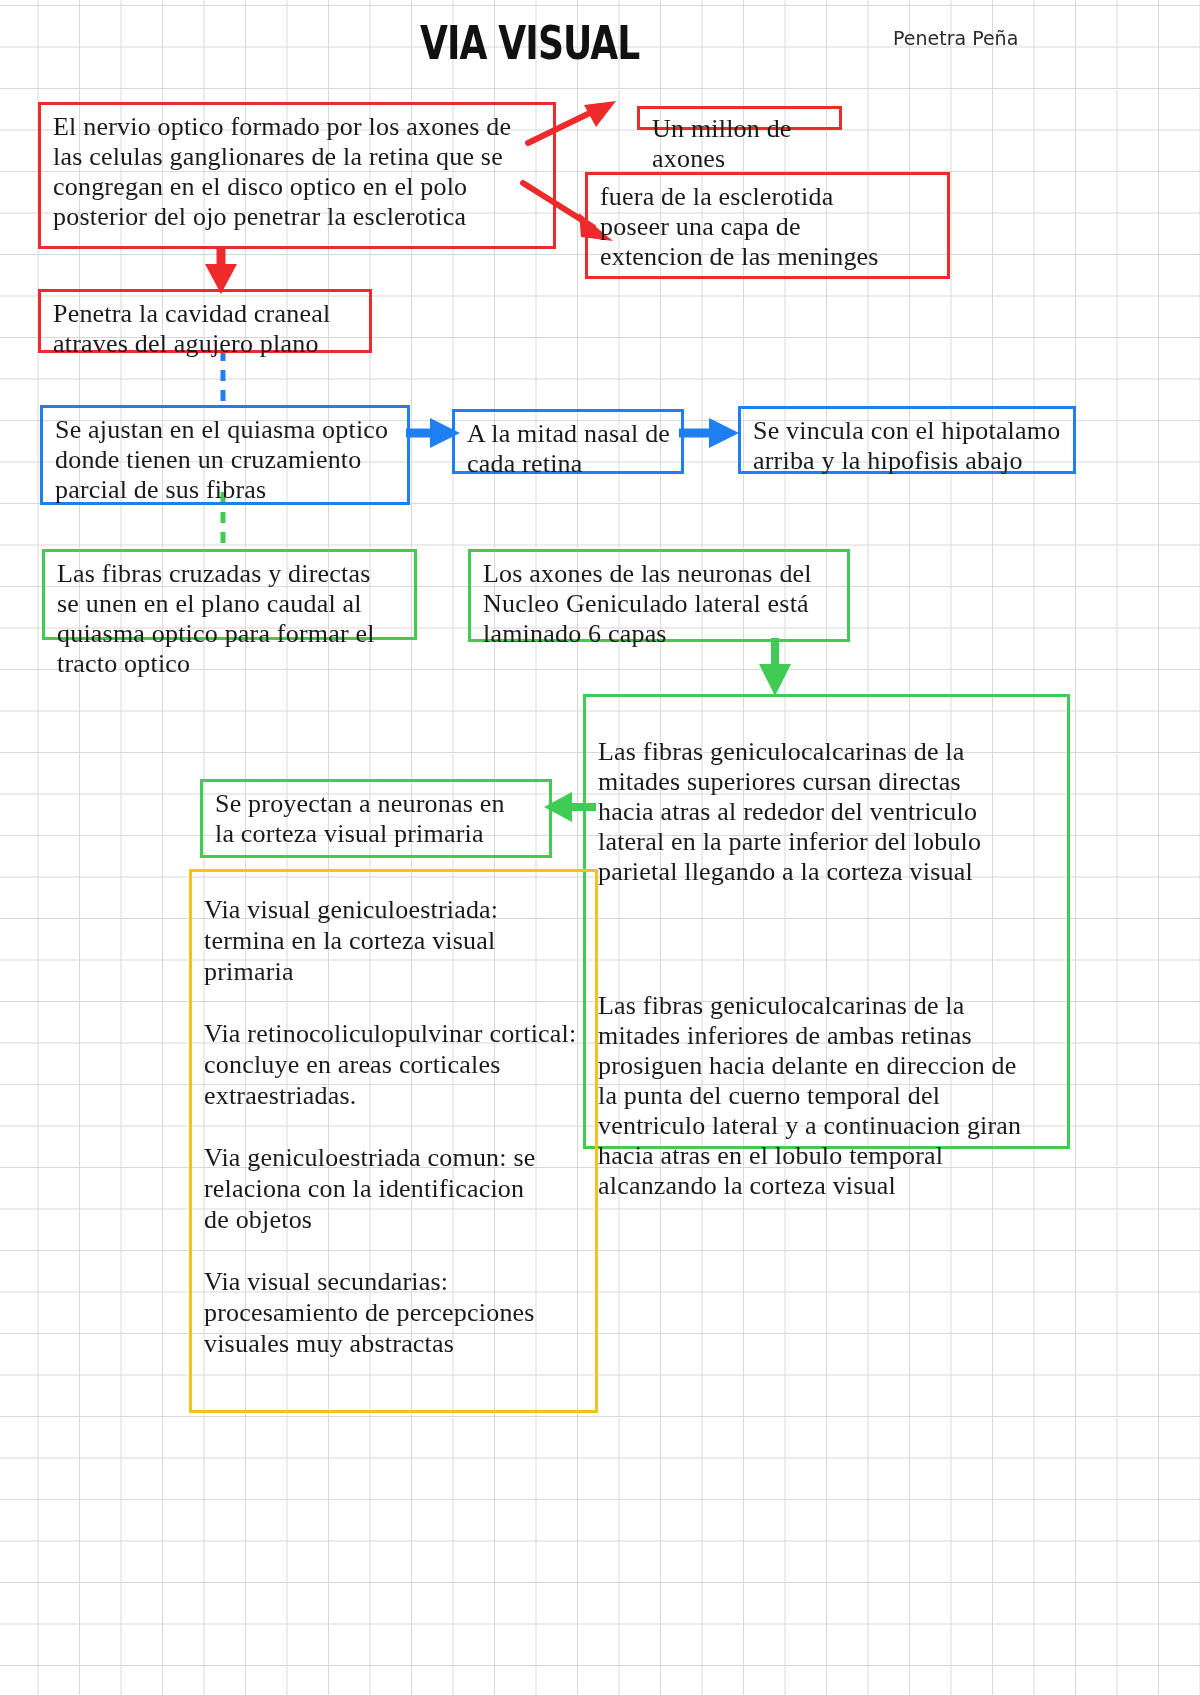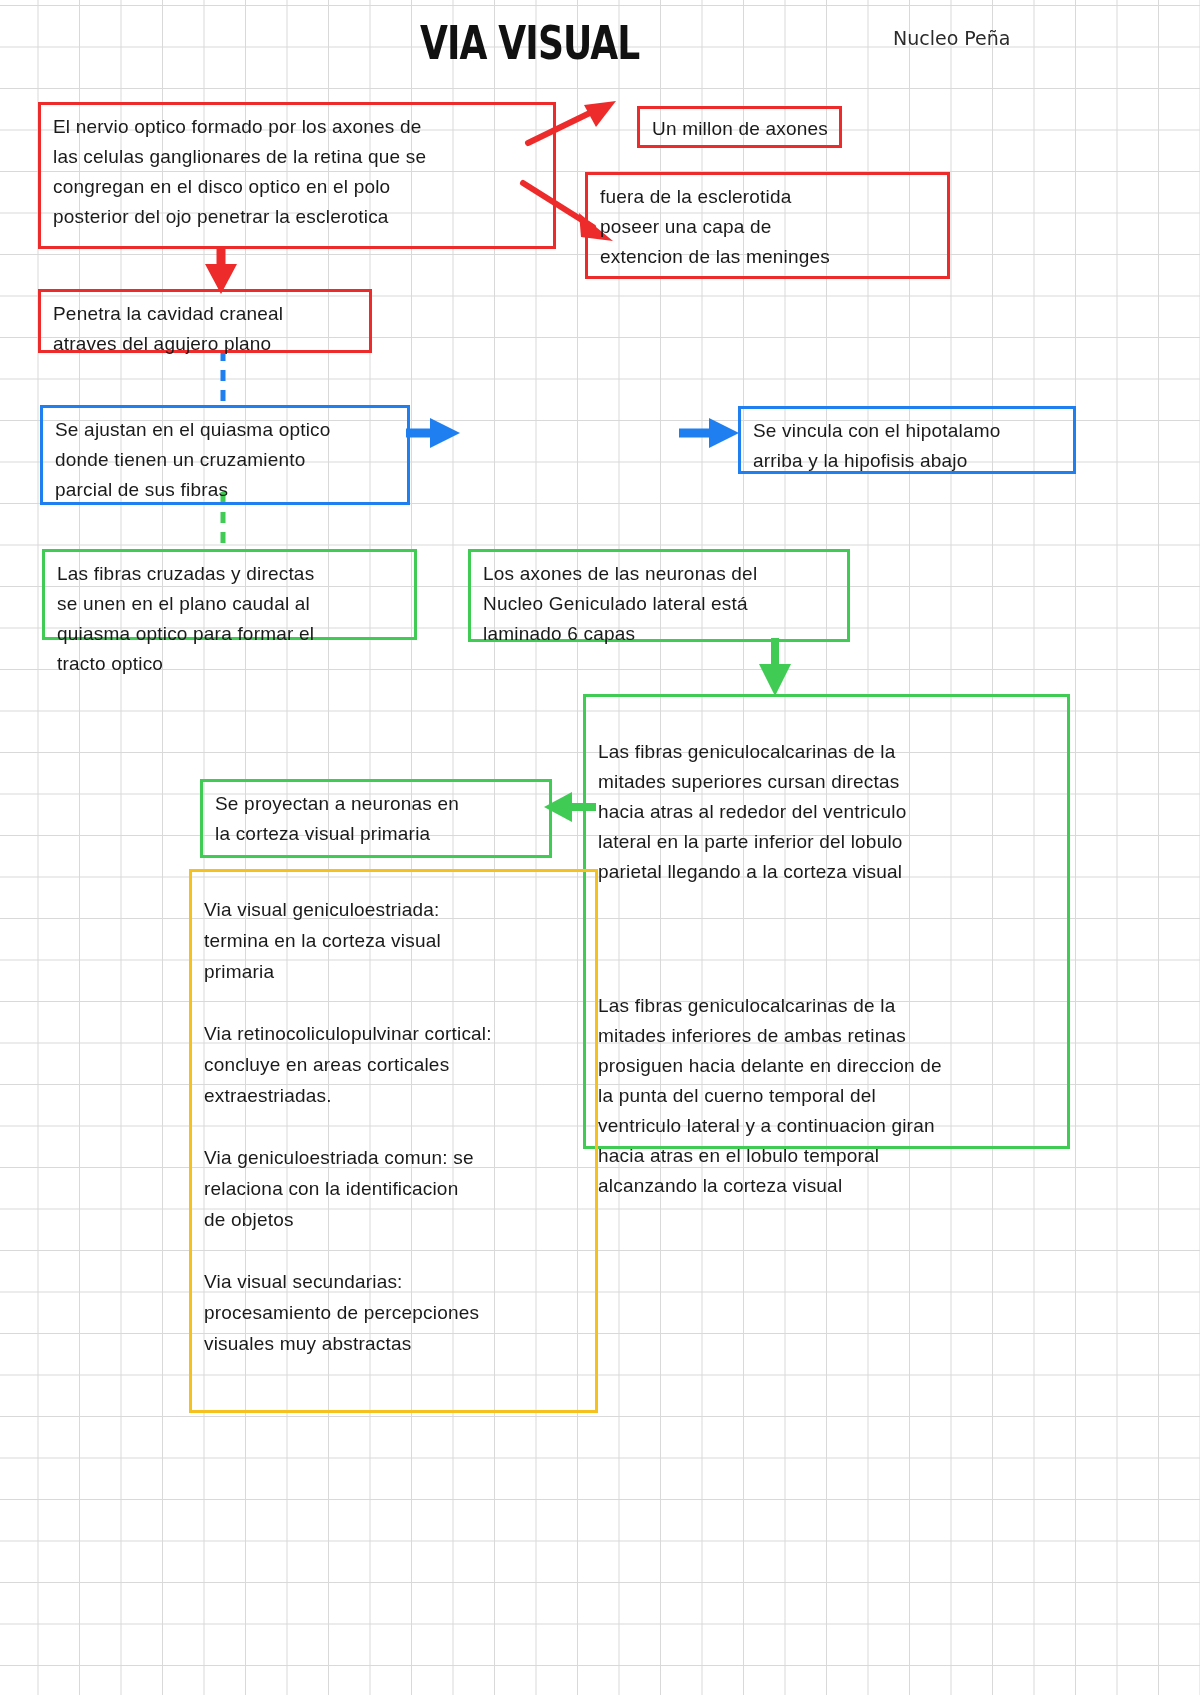--- a/index.html
+++ b/index.html
@@ -48,45 +48,45 @@
   }
 
   
   .node {
     position: absolute;
     box-sizing: border-box;
     border: 3px solid #000;
     background: transparent;
     padding: 7px 10px 6px 12px;
     color: #1a1a1a;
-    font-size: 19px;
+    font-size: 26px;
     line-height: 30px;
     letter-spacing: 0.2px;
     white-space: pre-line;
-    font-family: Liberation Sans, sans-serif;
+    font-family: Liberation Serif, serif;
   }
   .node.red    { border-color: #ee2b2b; }
   .node.blue   { border-color: #1f7ff0; }
   .node.green  { border-color: #3fcb54; }
   .node.yellow { border-color: #f4c11f; }
 
   
   .conn {
     position: absolute;
     pointer-events: none;
   }
   .conn svg { display: block; overflow: visible; }
 </style>
 </head>
 <body>
 
 <div id="page">
 
   <div id="title">VIA VISUAL</div>
-  <div id="author">Nucleo Peña</div>
+  <div id="author">Penetra Peña</div>
 
   <div class="conn" style="left:520px; top:95px; width:110px; height:55px;">
     <svg width="110" height="55" viewBox="0 0 110 55">
       <path d="M 8 48 L 78 14" stroke="#ee2b2b" stroke-width="6" fill="none" stroke-linecap="round"></path>
       <path d="M 96 6 L 64 10 L 76 32 Z" fill="#ee2b2b"></path>
     </svg>
   </div>
 
   <div class="conn" style="left:515px; top:175px; width:120px; height:80px;">
     <svg width="120" height="80" viewBox="0 0 120 80">
@@ -140,33 +140,35 @@
       <path d="M 56 21 L 28 21" stroke="#3fcb54" stroke-width="8" fill="none"></path>
       <path d="M 32 6 L 32 36 L 4 21 Z" fill="#3fcb54"></path>
     </svg>
   </div>
 
   <div class="node red" style="left:38px; top:102px; width:518px; height:147px;">El nervio optico formado por los axones de
 las celulas ganglionares de la retina que se
 congregan en el disco optico en el polo
 posterior del ojo penetrar la esclerotica</div>
 
-  <div class="node red" style="left:637px; top:106px; width:205px; height:42px; padding-top:5px;">Un millon de axones</div>
+  <div class="node red" style="left:637px; top:106px; width:205px; height:24px; padding-top:5px;">Un millon de axones</div>
 
   <div class="node red" style="left:585px; top:172px; width:365px; height:107px;">fuera de la esclerotida
 poseer una capa de
 extencion de las meninges</div>
 
   <div class="node red" style="left:38px; top:289px; width:334px; height:64px;">Penetra la cavidad craneal
 atraves del agujero plano</div>
 
   <div class="node blue" style="left:40px; top:405px; width:370px; height:100px;">Se ajustan en el quiasma optico
 donde tienen un cruzamiento
 parcial de sus fibras</div>
 
+  <div class="node blue" style="left:452px; top:409px; width:232px; height:65px;">A la mitad nasal de
+cada retina</div>
 
   <div class="node blue" style="left:738px; top:406px; width:338px; height:68px;">Se vincula con el hipotalamo
 arriba y la hipofisis abajo</div>
 
   <div class="node green" style="left:42px; top:549px; width:375px; height:91px;">Las fibras cruzadas y directas
 se unen en el plano caudal al
 quiasma optico para formar el
 tracto optico</div>
 
   <div class="node green" style="left:468px; top:549px; width:382px; height:93px;">Los axones de las neuronas del

